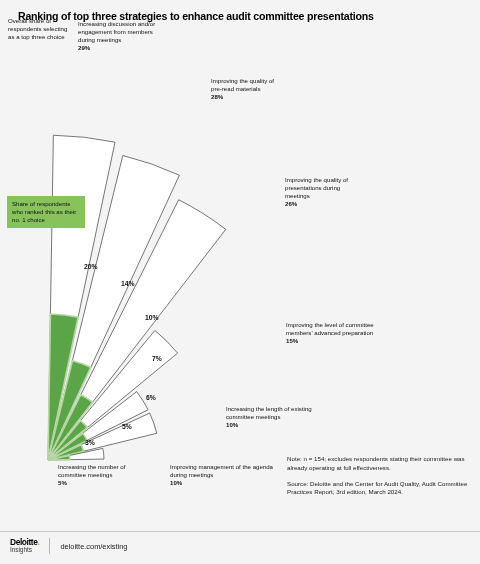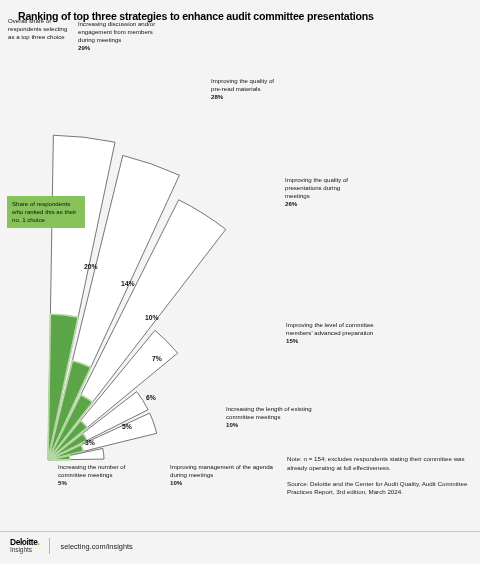--- a/index.html
+++ b/index.html
@@ -117,14 +117,14 @@
   <p>Source: Deloitte and the Center for Audit Quality, Audit Committee Practices Report, 3rd edition, March 2024.</p>
 </div>
 
 <div id="footer-rule"></div>
 <div id="footer">
   <div id="logo">
     <div class="d"><span>Deloitte</span><span class="dot">.</span></div>
     <div class="i">Insights</div>
   </div>
   <div id="foot-div"></div>
-  <div id="foot-url">selecting.com/insights</div>
+  <div id="foot-url">deloitte.com/existing</div>
 </div>
 
 </body></html>

